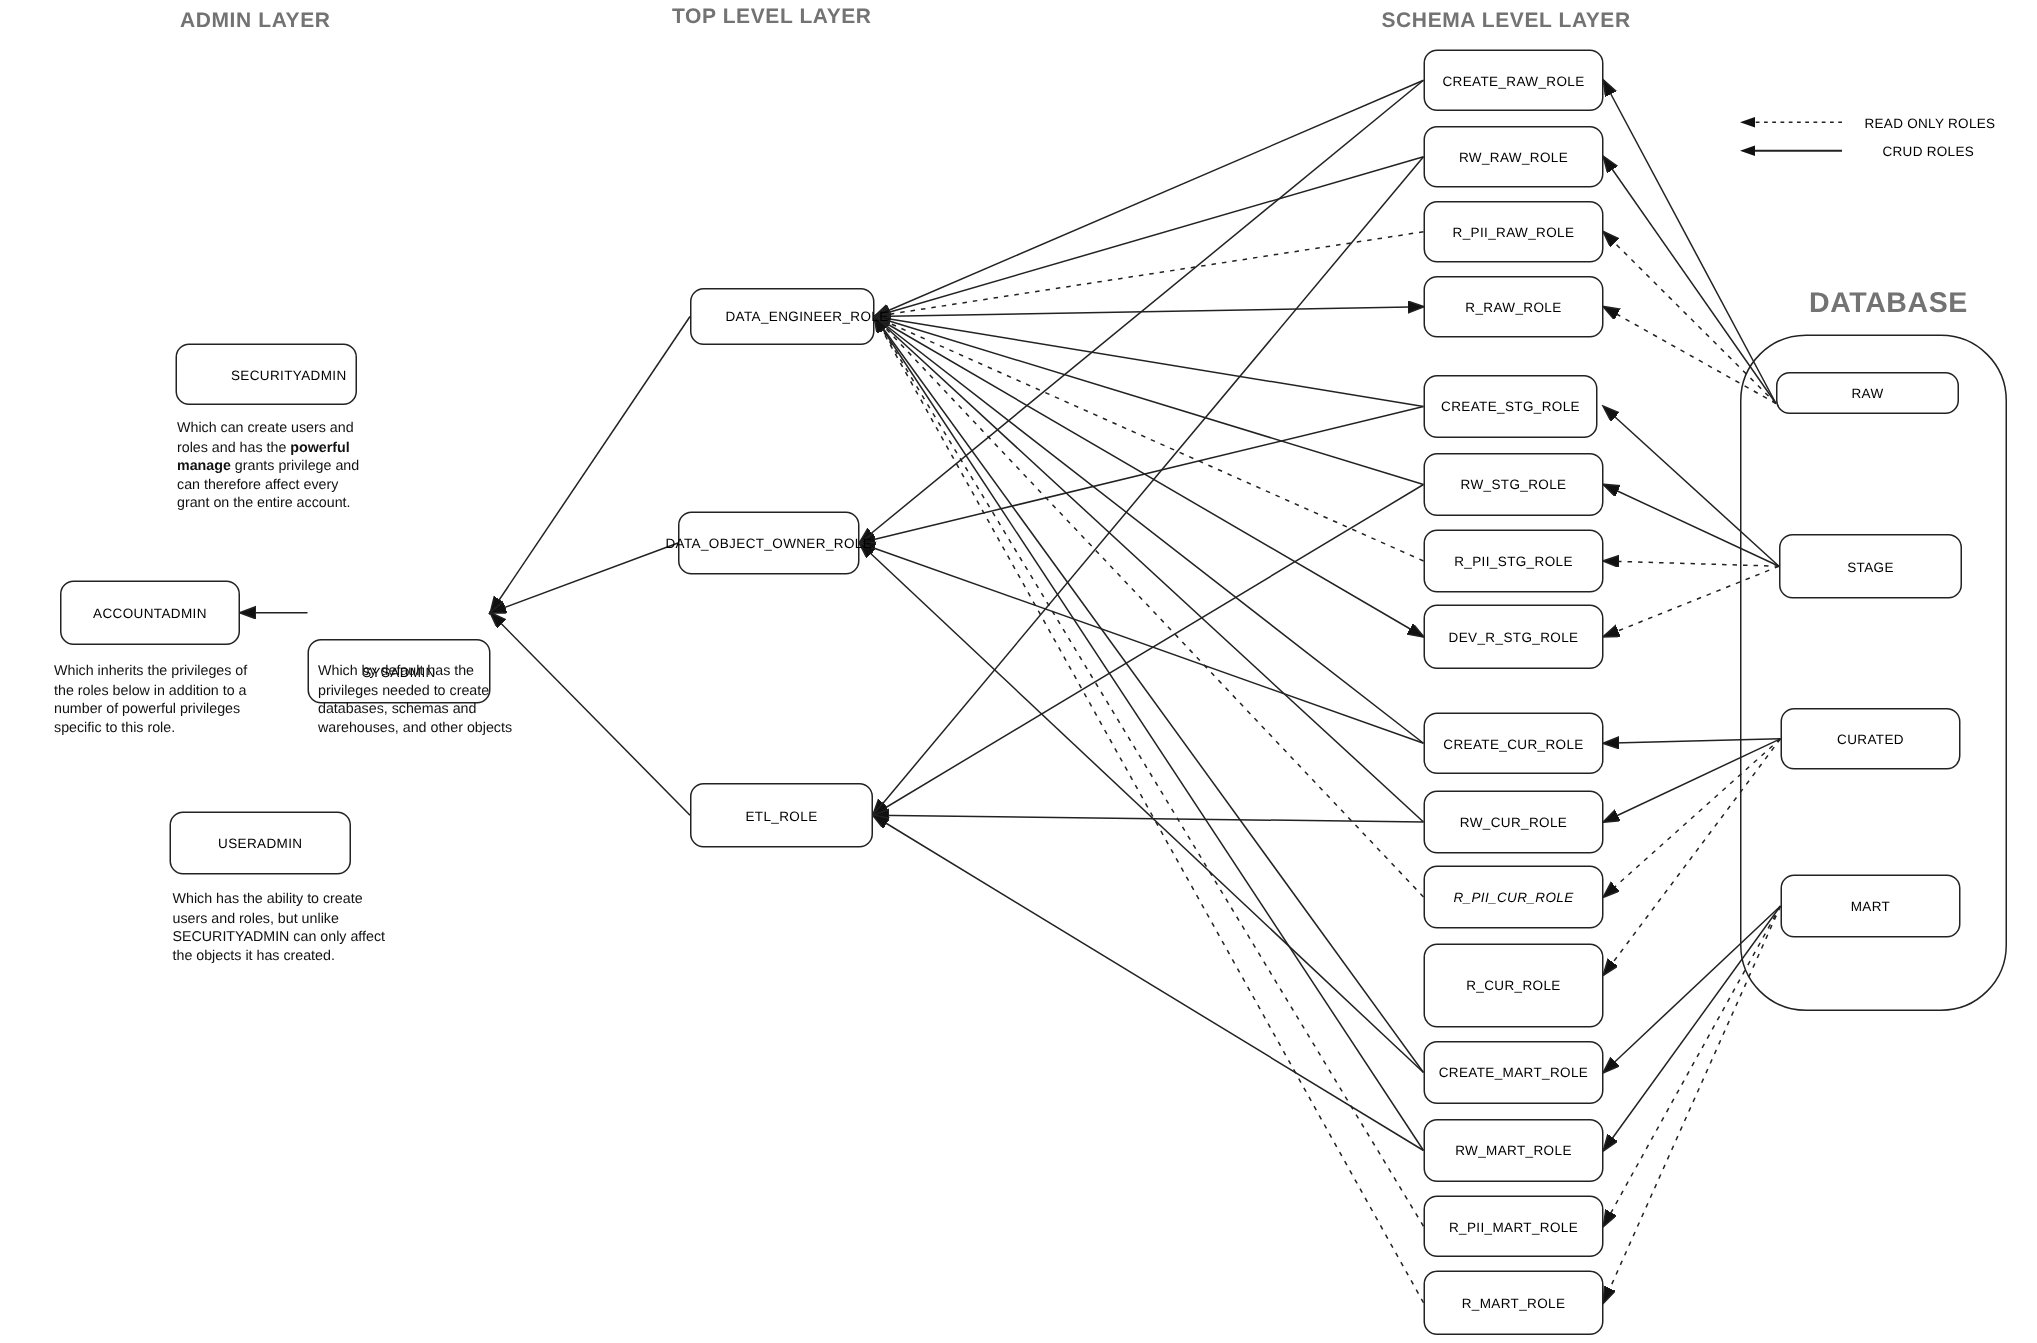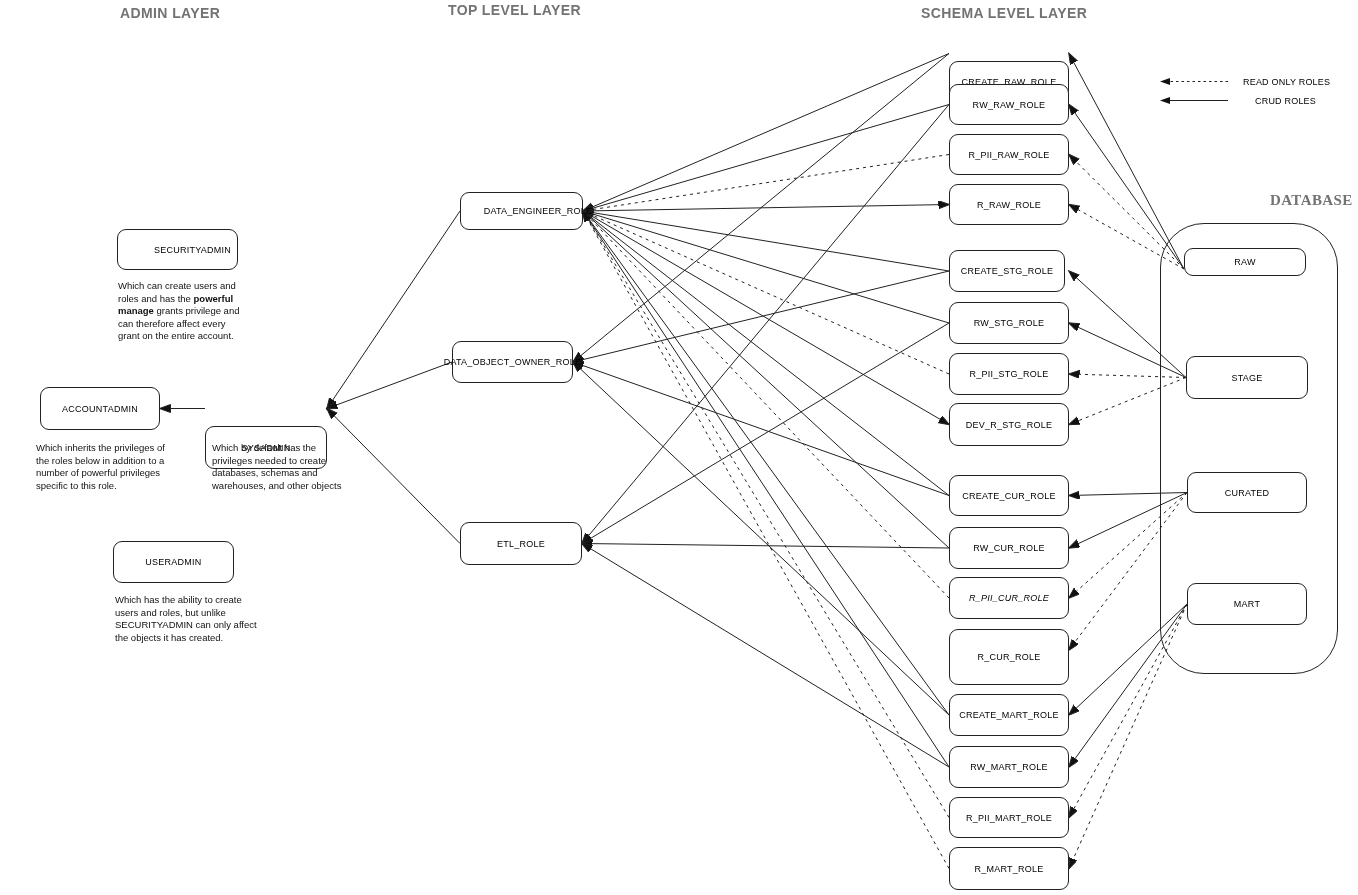--- a/index.html
+++ b/index.html
@@ -71,21 +71,21 @@
       <line x1="1187" y1="492.5" x2="1069" y2="650" stroke-width="1" stroke-dasharray="3,4" marker-end="url(#arr)"></line>
       <line x1="1187" y1="604" x2="1069" y2="715" stroke-width="1" marker-end="url(#arr)"></line>
       <line x1="1187" y1="604" x2="1069" y2="767" stroke-width="1" marker-end="url(#arr)"></line>
       <line x1="1187" y1="604" x2="1069" y2="817.5" stroke-width="1" stroke-dasharray="3,4" marker-end="url(#arr)"></line>
       <line x1="1187" y1="604" x2="1069" y2="868.5" stroke-width="1" stroke-dasharray="3,4" marker-end="url(#arr)"></line>
     </svg>
 
   <div class="layer-title" style="left:120px;top:5px;">ADMIN LAYER</div>
   <div class="layer-title" style="left:448px;top:2px;">TOP LEVEL LAYER</div>
   <div class="layer-title" style="left:921px;top:5px;">SCHEMA LEVEL LAYER</div>
-  <div class="layer-title" style="left:1270px;top:192px;font-size:15px;font-family:Liberation Serif, serif;">DATABASE</div>
+  <div class="layer-title" style="left:1206px;top:192px;font-size:19px;">DATABASE</div>
 
   <div class="legend">
     <div class="legend-row">
       <svg width="70" height="9">
         <line x1="68" y1="4.5" x2="9" y2="4.5" stroke-width="1" stroke-dasharray="2.5,3"></line>
         <polygon points="0,4.5 10,1 10,8" fill="#111" stroke="none"></polygon>
       </svg>
       <span class="legend-label">READ ONLY ROLES</span>
     </div>
     <div class="legend-row">
@@ -122,21 +122,21 @@
   <div class="node" id="node-data_engineer_role" style="left: 460px; top: 192px; width: 123px; height: 38px; padding-left: 33px;">
       <span>DATA_ENGINEER_ROLE</span>
     </div>
   <div class="node" id="node-data_object_owner_role" style="left: 452px; top: 341px; width: 121px; height: 42px;">
       <span>DATA_OBJECT_OWNER_ROLE</span>
     </div>
   <div class="node" id="node-etl_role" style="left: 460px; top: 522px; width: 122px; height: 43px;">
       <span>ETL_ROLE</span>
     </div>
 
-  <div class="node" id="node-create_raw_role" style="left: 949px; top: 33px; width: 120px; height: 41px; margin-top: 28px;">
+  <div class="node" id="node-create_raw_role" style="left: 949px; top: 33px; width: 120px; height: 41px;">
       <span>CREATE_RAW_ROLE</span>
     </div>
   <div class="node" id="node-rw_raw_role" style="left: 949px; top: 84px; width: 120px; height: 41px;">
       <span>RW_RAW_ROLE</span>
     </div>
   <div class="node" id="node-r_pii_raw_role" style="left: 949px; top: 134px; width: 120px; height: 41px;">
       <span>R_PII_RAW_ROLE</span>
     </div>
   <div class="node" id="node-r_raw_role" style="left: 949px; top: 184px; width: 120px; height: 41px;">
       <span>R_RAW_ROLE</span>

